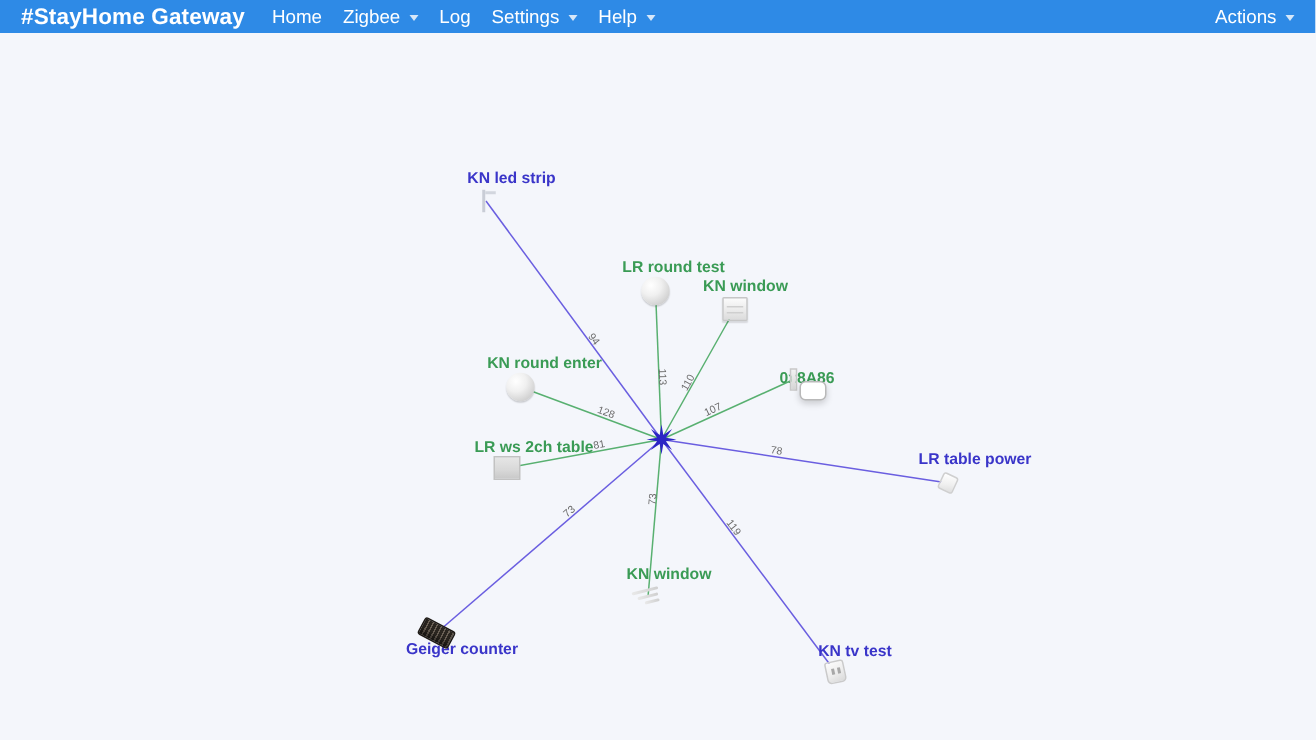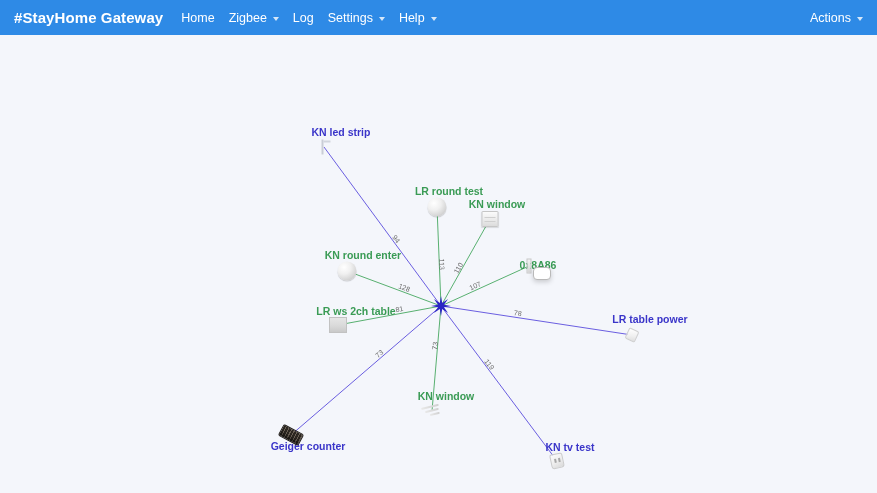--- a/index.html
+++ b/index.html
@@ -6,21 +6,21 @@
   html, body {
     margin: 0; padding: 0;
     width: 877px; height: 493px;
     overflow: hidden;
     font-family: "Liberation Sans", sans-serif;
   }
   body { background: #f4f6fb; }
 
   
   .navbar {
-    height: 35px;
+    height: 22px;
     background: #2e8ae6;
     display: flex;
     align-items: center;
     padding: 0 14px;
     position: relative;
     z-index: 50;
   }
   .brand {
     color: #ffffff;
     font-size: 15px;

